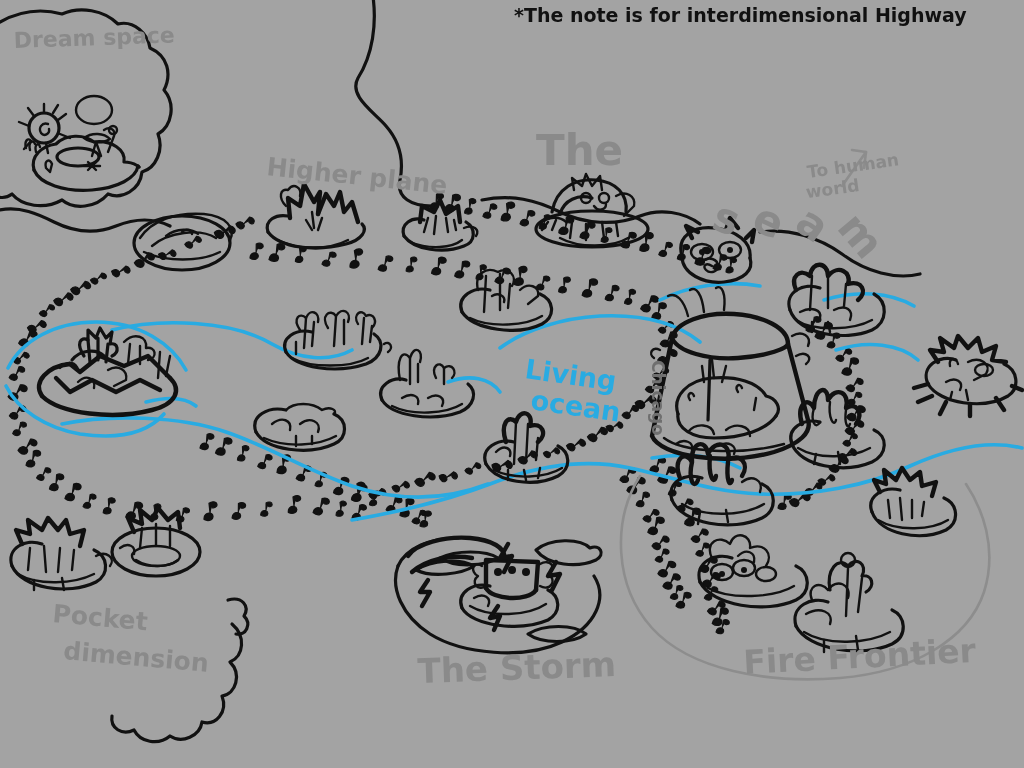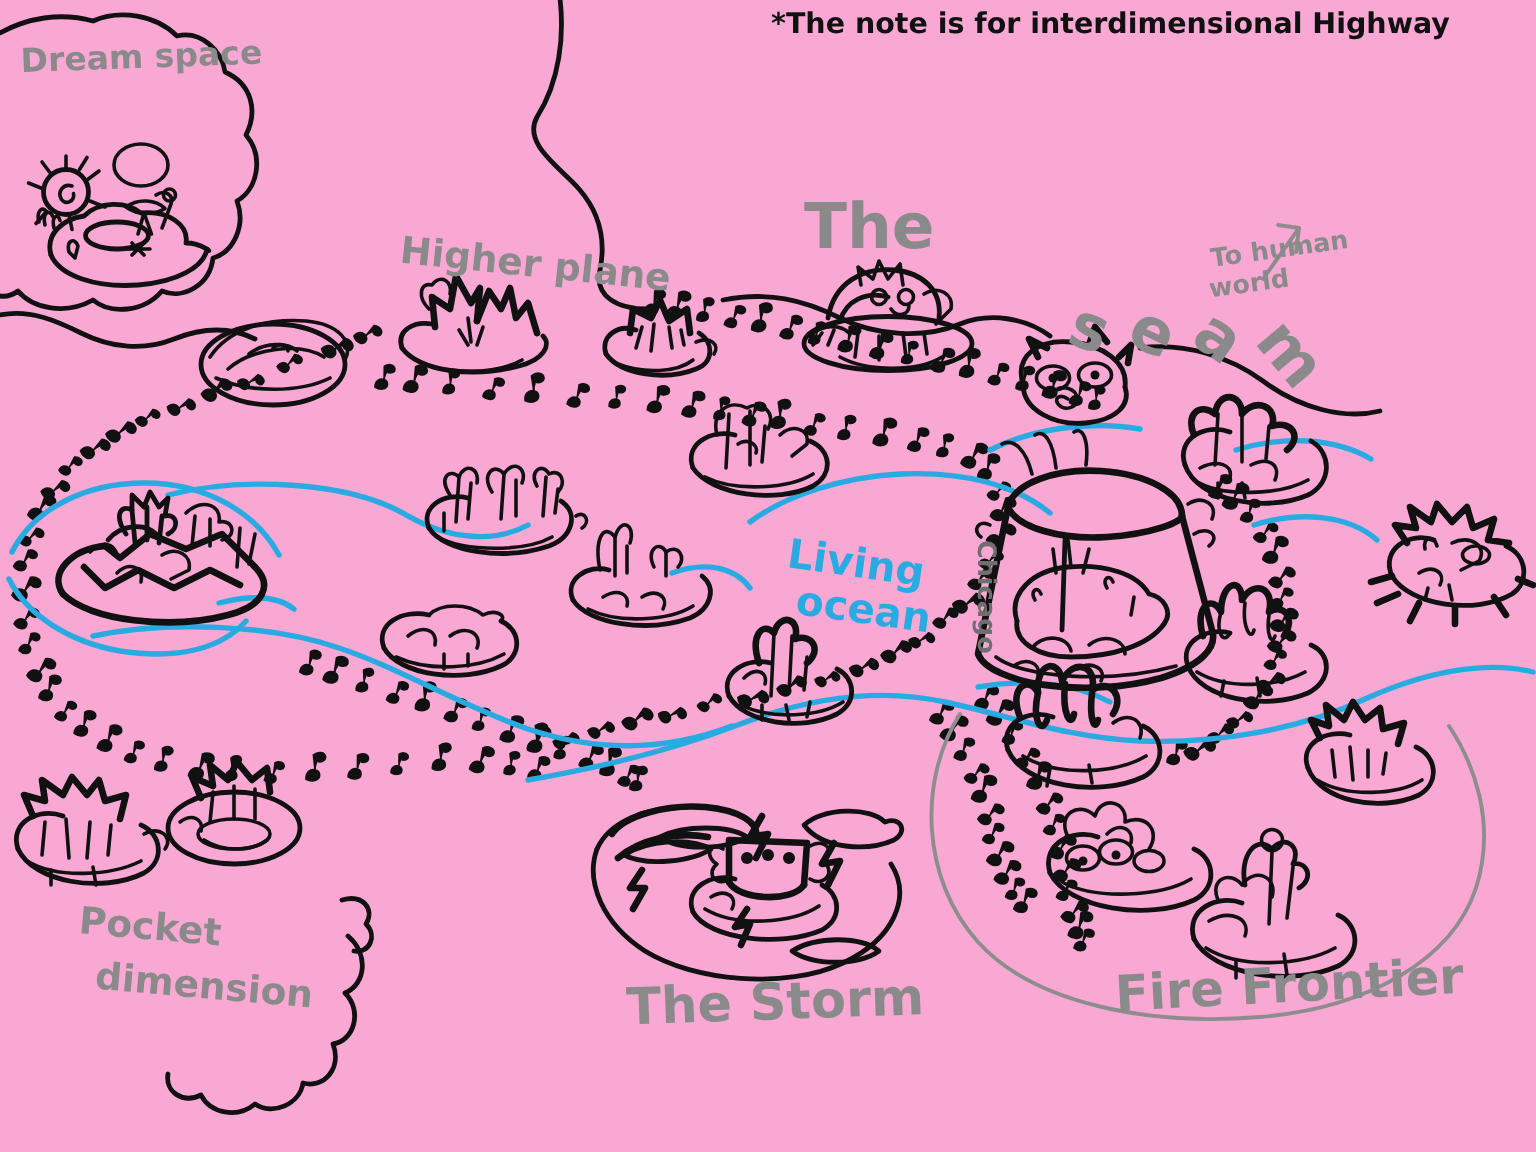--- a/index.html
+++ b/index.html
@@ -1,17 +1,17 @@
 <!DOCTYPE html>
 <html><head>
 <meta charset="utf-8">
 <style>
   html,body{margin:0;padding:0;background:#ffffff;}
   body{width:1024px;height:768px;overflow:hidden;font-family:"DejaVu Sans",sans-serif;}
-  #map-root{position:relative;width:1024px;height:768px;background:#f9a8d4;}
+  #map-root{position:relative;width:1024px;height:768px;background:#a3a3a3;}
   svg{display:block;position:absolute;top:0;left:0;}
   .ink{fill:none;stroke:#111111;stroke-width:3.2;stroke-linecap:round;stroke-linejoin:round;}
   .ink-thin{fill:none;stroke:#111111;stroke-width:2.4;stroke-linecap:round;stroke-linejoin:round;}
   .ink-fat{fill:none;stroke:#111111;stroke-width:4.4;stroke-linecap:round;stroke-linejoin:round;}
   .note{fill:#111111;stroke:none;}
   .water{fill:none;stroke:#29ABE2;stroke-width:3.6;stroke-linecap:round;stroke-linejoin:round;}
   .grayline{fill:none;stroke:#8d8d8d;stroke-width:2.6;stroke-linecap:round;stroke-linejoin:round;}
   .hand{font-family:"DejaVu Sans",sans-serif;font-weight:700;}
   .lbl-gray{fill:#8a8a8a;}
   .lbl-dark{fill:#111111;}

